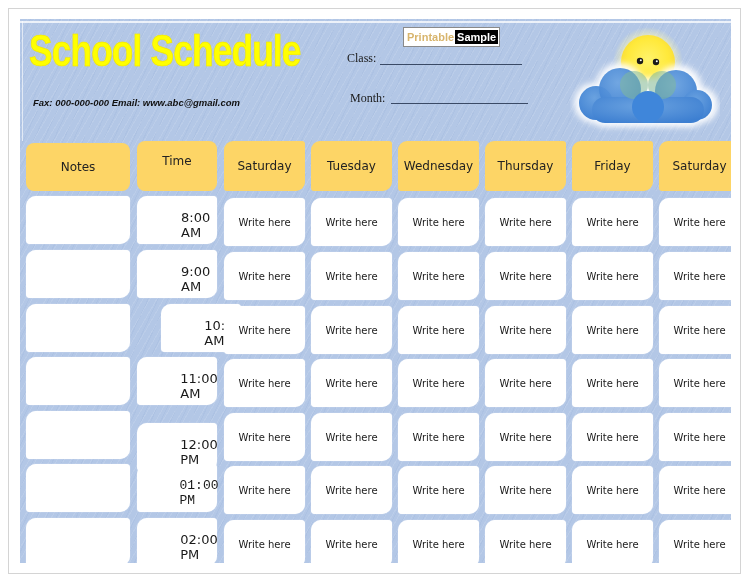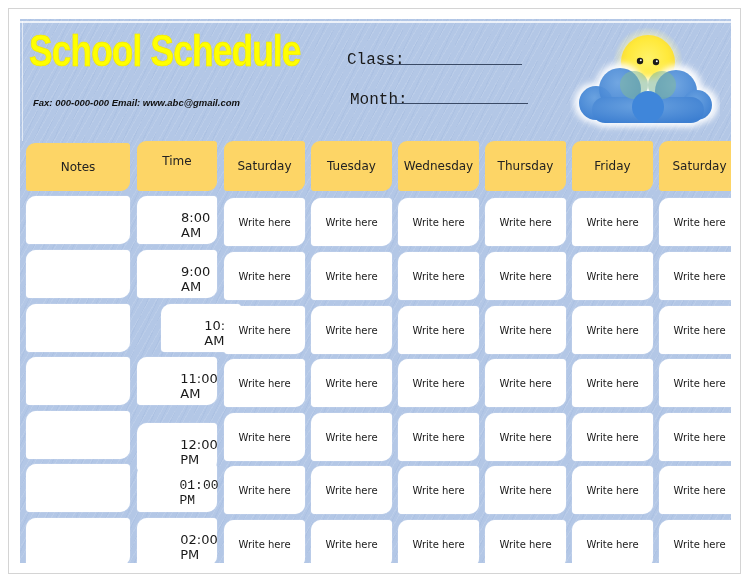--- a/index.html
+++ b/index.html
@@ -9,45 +9,49 @@
     background-color:#b3c7e6;
     background-image: repeating-linear-gradient(120deg, rgba(255,255,255,0.10) 0px, rgba(255,255,255,0.10) 1px, rgba(0,0,0,0) 1px, rgba(0,0,0,0) 6px),
                       repeating-linear-gradient(115deg, rgba(120,150,200,0.10) 0px, rgba(120,150,200,0.10) 1px, rgba(0,0,0,0) 1px, rgba(0,0,0,0) 9px);
   }
   .topline { position:absolute; left:0; top:2px; width:711px; height:2px; background:rgba(255,255,255,0.75); }
   .leftline { position:absolute; left:2px; top:2px; width:1px; height:120px; background:rgba(255,255,255,0.6); }
   .title { position:absolute; left:9px; top:10px; font-family:"Liberation Sans", sans-serif; font-weight:bold; font-size:44px; color:#ffff00; line-height:1; letter-spacing:-1px; transform:scaleX(0.80); transform-origin:left top; white-space:nowrap; -webkit-text-stroke:0.6px #f2e600; text-shadow:0 0 1px #dfe86a; }
   .info { position:absolute; left:13px; font-family:"Liberation Sans", sans-serif; font-weight:bold; font-style:italic; font-size:9.5px; color:#111; white-space:nowrap; }
   .info1 { top:64px; }
   .info2 { top:78px; }
-  .field-label { position:absolute; font-family:Liberation Mono, monospace; font-size:16px; color:#1a1a1a; white-space:nowrap; }
+  .field-label { position:absolute; font-family:Liberation Serif, serif; font-size:12px; color:#1a1a1a; white-space:nowrap; }
   .field-line { position:absolute; height:1px; background:#3a4a66; }
   .watermark { position:absolute; left:383px; top:8px; height:20px; border:1px solid #8a8a8a; background:#fff; display:flex; align-items:center; padding:0 1px; box-sizing:border-box; font-family:"Liberation Sans", sans-serif; font-weight:bold; font-size:11px; }
   .wm-a { color:#d8b56d; padding:0 1px 0 2px; }
   .wm-b { background:#000; color:#fff; padding:1px 2px; }
   .art { position:absolute; left:550px; top:8px; width:150px; height:112px; }
 
   .cell { position:absolute; box-sizing:border-box; display:flex; justify-content:center; font-family:"DejaVu Sans", sans-serif; color:#1a1a1a; }
   .hdr { background:#fdd566; border-radius:9px 3px 9px 3px; align-items:center; font-size:12px; color:#222; }
-  .hdr.up { align-items:flex-start; padding-top:13px; }
+  .hdr.up { align-items:flex-start; padding-top:13px;border-radius:8px; }
   .wc { background:#ffffff; border-radius:10px 4px 10px 4px; align-items:center; font-size:10px; box-shadow:0 0 1px rgba(255,255,255,0.8); }
   .tc { align-items:flex-start; padding-top:14px; font-size:13px;padding-left:44px; }
 </style>
 </head>
 <body>
 
 <div class="frame"></div>
 
 <div class="page" id="page">
   <div class="topline"></div>
   <div class="leftline"></div>
 
   <div class="title">School Schedule</div>
   <div class="info info2">Fax: 000-000-000  Email: www.abc@gmail.com</div>
 
+  <div class="watermark">
+    <span class="wm-a">Printable</span>
+    <span class="wm-b">Sample</span>
+  </div>
 
   <div class="field-label" style="left:327px; top:32px;">Class:</div>
   <div class="field-line" style="left:360px; top:45px; width:142px;"></div>
 
   <div class="field-label" style="left:330px; top:72px;">Month:</div>
   <div class="field-line" style="left:371px; top:84px; width:137px;"></div>
 
   <svg class="art" viewBox="0 0 150 112">
     <defs>
       <radialGradient id="sunG" cx="50%" cy="45%" r="55%">

